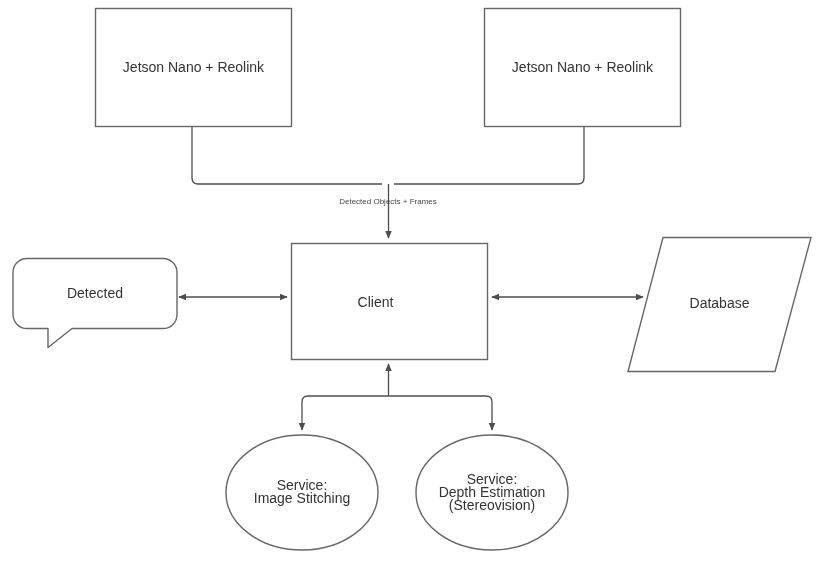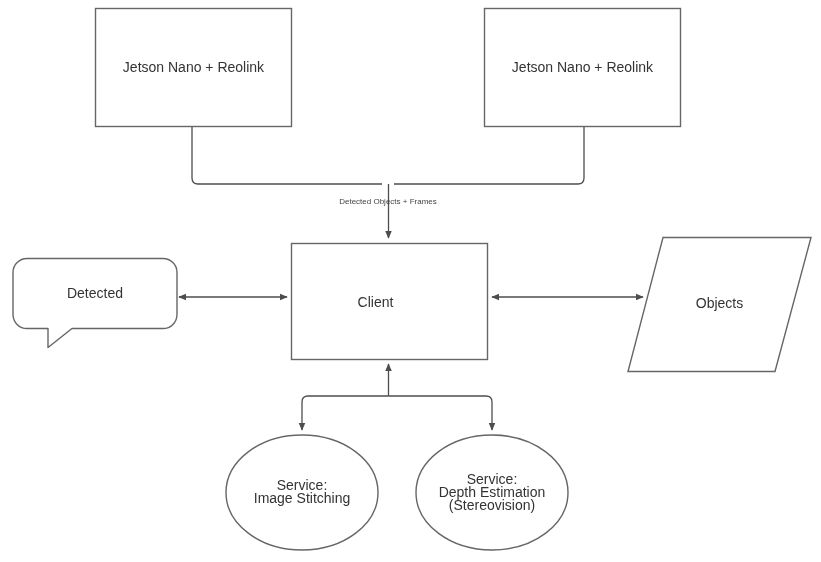--- a/index.html
+++ b/index.html
@@ -94,21 +94,21 @@
 </svg>
 
 <div class="node-label" style="left:95px; top:61px; width:197px;">Jetson Nano + Reolink</div>
 
 <div class="node-label" style="left:484px; top:61px; width:197px;">Jetson Nano + Reolink</div>
 
 <div class="node-label" style="left:291px; top:296px; width:169px;">Client</div>
 
 <div class="node-label" style="left:13px; top:287px; width:164px;">Detected</div>
 
-<div class="node-label" style="left:627px; top:297px; width:185px;">Objects</div>
+<div class="node-label" style="left:627px; top:297px; width:185px;">Database</div>
 
 <div class="node-label" style="left:226px; top:479px; width:152px;">Service:
 Image Stitching</div>
 
 <div class="node-label" style="left:416px; top:473px; width:152px;">Service:
 Depth Estimation
 (Stereovision)</div>
 
 <div class="edge-label" style="left:293px; top:165px; width:190px;margin-top:32px;">Detected Objects + Frames</div>
 

